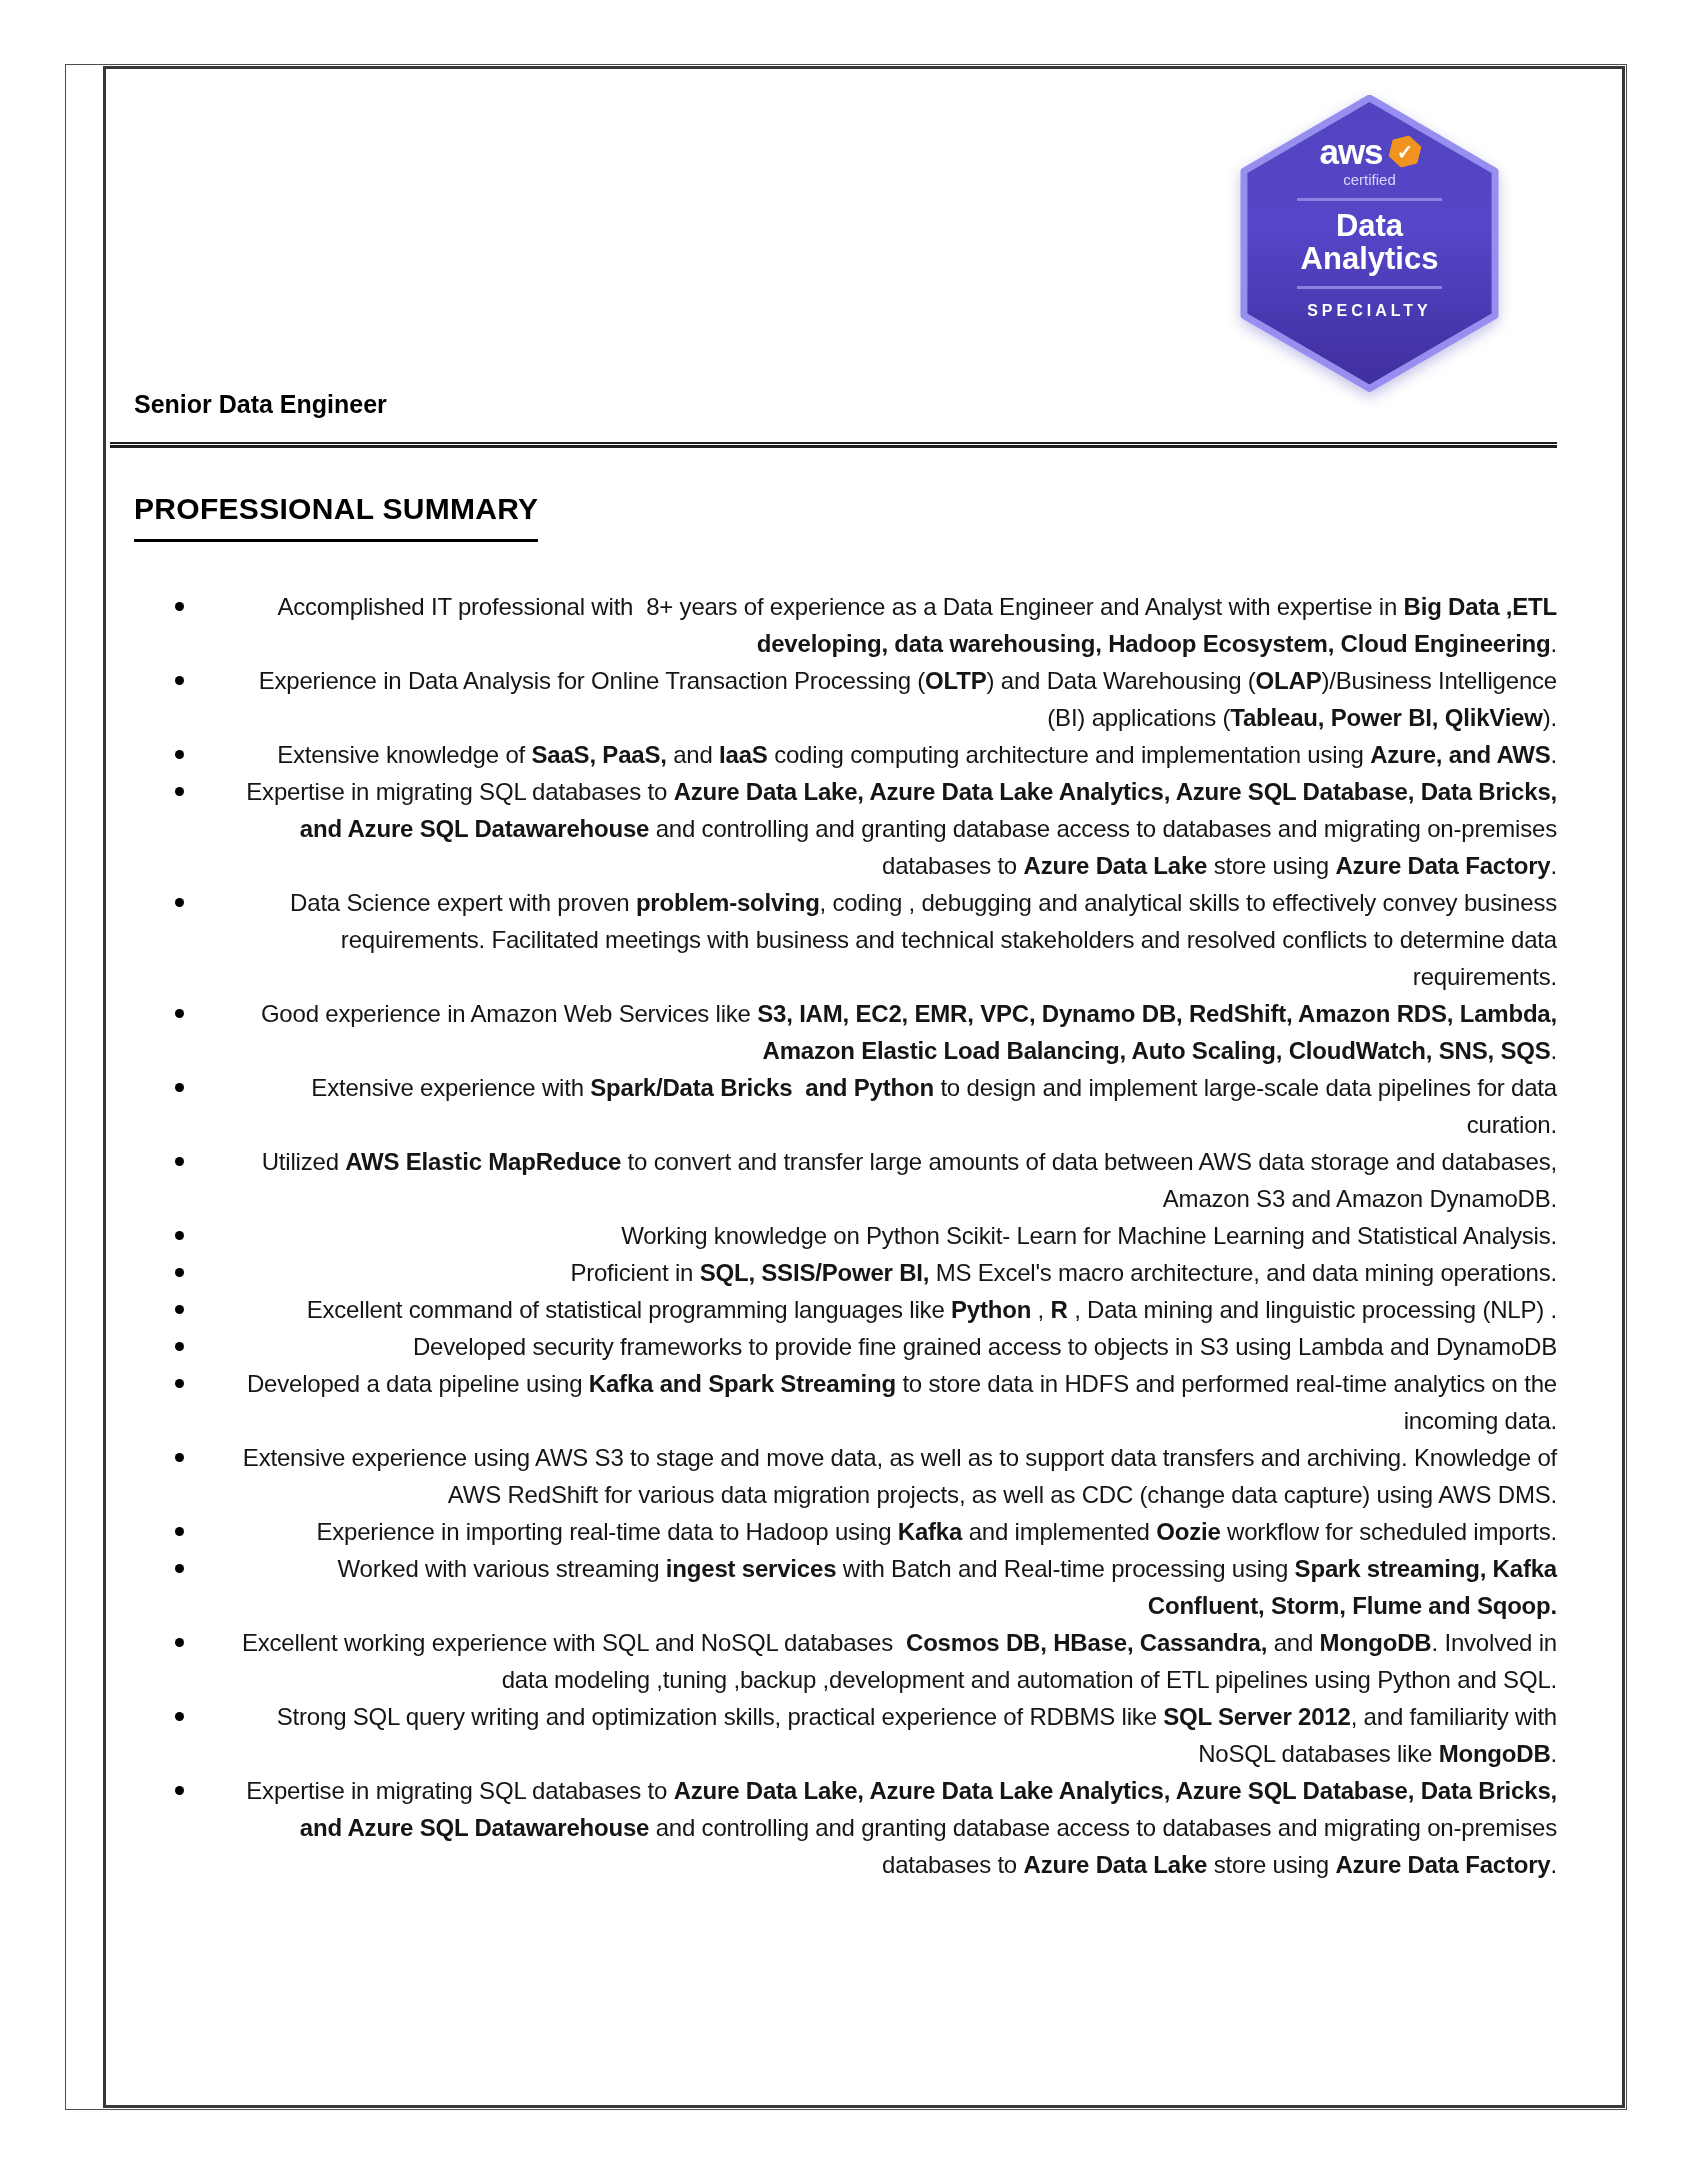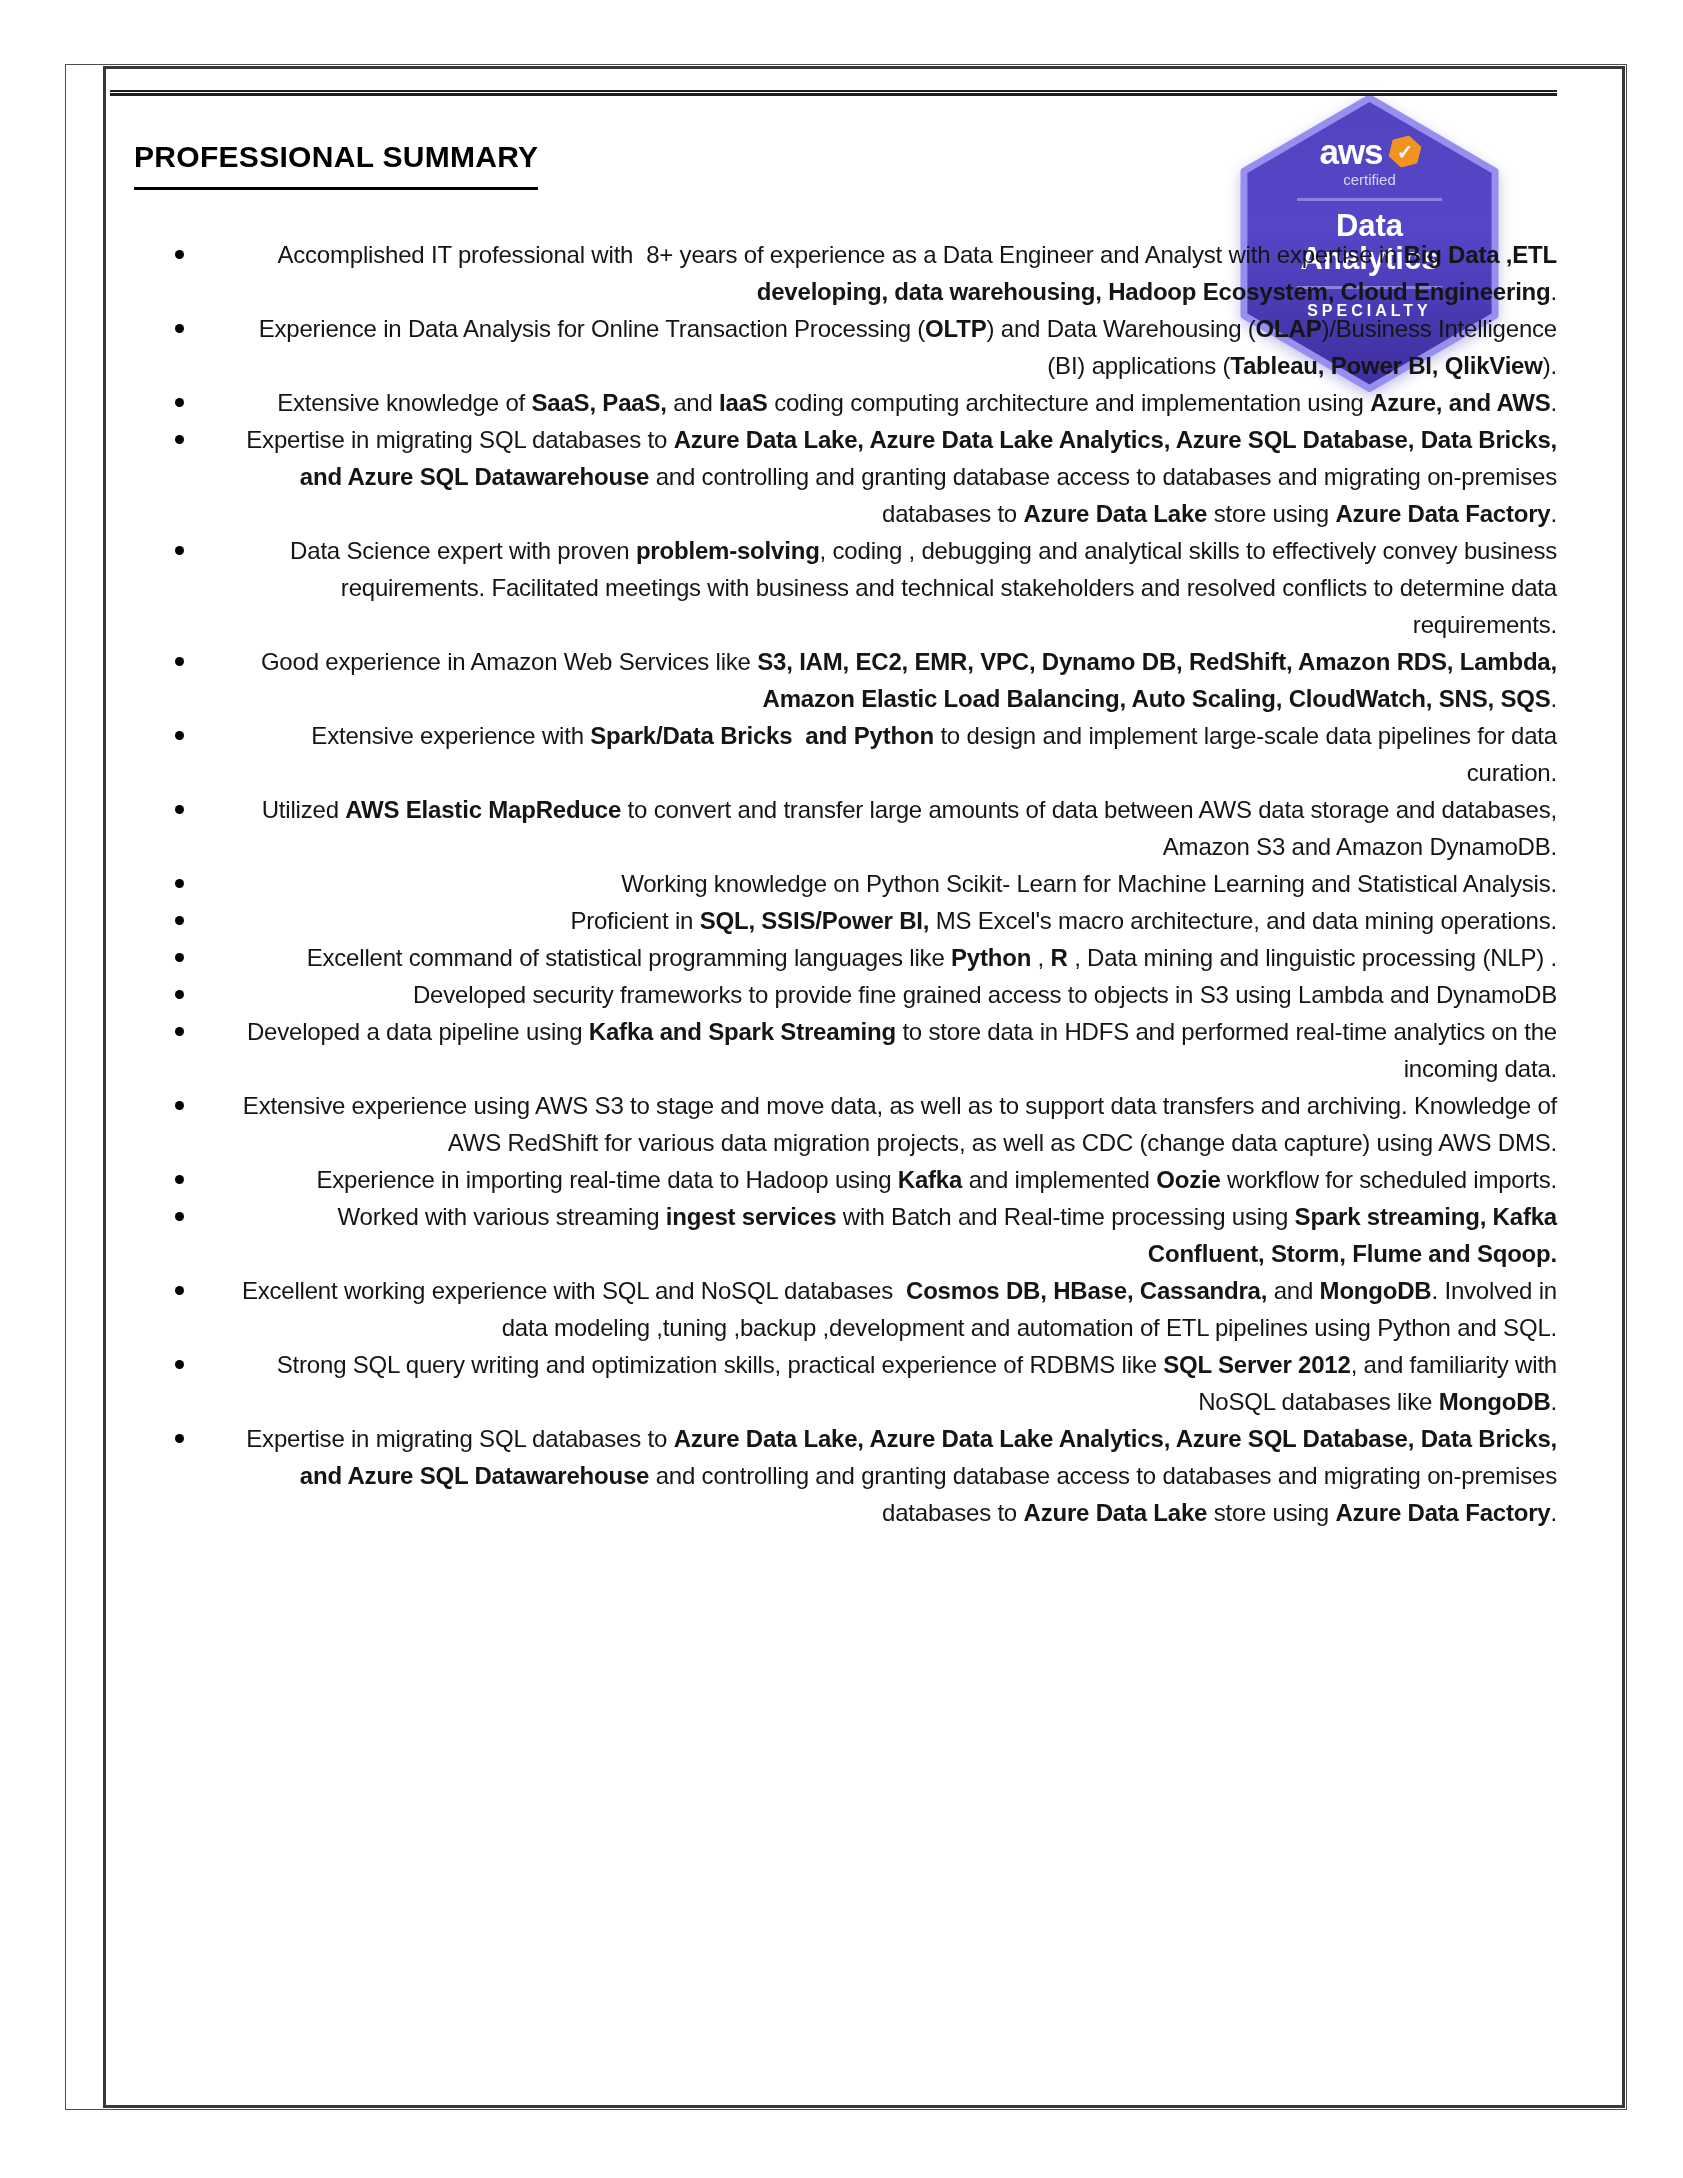--- a/index.html
+++ b/index.html
@@ -71,20 +71,21 @@
         <div class="badge-title">
           <div>Data</div>
           <div>Analytics</div>
         </div>
         <div class="badge-rule"></div>
         <div class="badge-specialty">SPECIALTY</div>
       </div>
     </div>
 
     <div class="content">
+      <h1 class="doc-title">Senior Data Engineer</h1>
       <div class="title-rule"></div>
       <div class="section-heading-wrap">
         <h2 class="section-heading">PROFESSIONAL SUMMARY</h2>
       </div>
       <ul class="bullets">
           <li><span>Accomplished IT professional with  8+ years of experience as a Data Engineer and Analyst with expertise in </span><span class="b">Big Data ,ETL developing, data warehousing, Hadoop Ecosystem, Cloud Engineering</span><span>.</span></li>
           <li><span>Experience in Data Analysis for Online Transaction Processing (</span><span class="b">OLTP</span><span>) and Data Warehousing (</span><span class="b">OLAP</span><span>)/Business Intelligence (BI) applications (</span><span class="b">Tableau, Power BI, QlikView</span><span>).</span></li>
           <li><span>Extensive knowledge of </span><span class="b">SaaS, PaaS,</span><span> and </span><span class="b">IaaS</span><span> coding computing architecture and implementation using </span><span class="b">Azure, and AWS</span><span>.</span></li>
           <li><span>Expertise in migrating SQL databases to </span><span class="b">Azure Data Lake, Azure Data Lake Analytics, Azure SQL Database, Data Bricks, and Azure SQL Datawarehouse</span><span> and controlling and granting database access to databases and migrating on-premises databases to </span><span class="b">Azure Data Lake</span><span> store using </span><span class="b">Azure Data Factory</span><span>.</span></li>
           <li><span>Data Science expert with proven </span><span class="b">problem-solving</span><span>, coding , debugging and analytical skills to effectively convey business requirements. Facilitated meetings with business and technical stakeholders and resolved conflicts to determine data requirements.</span></li>

